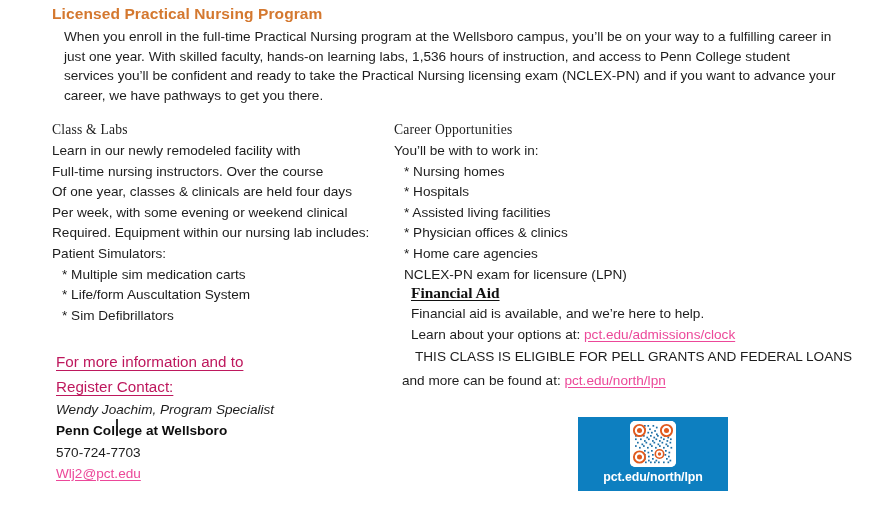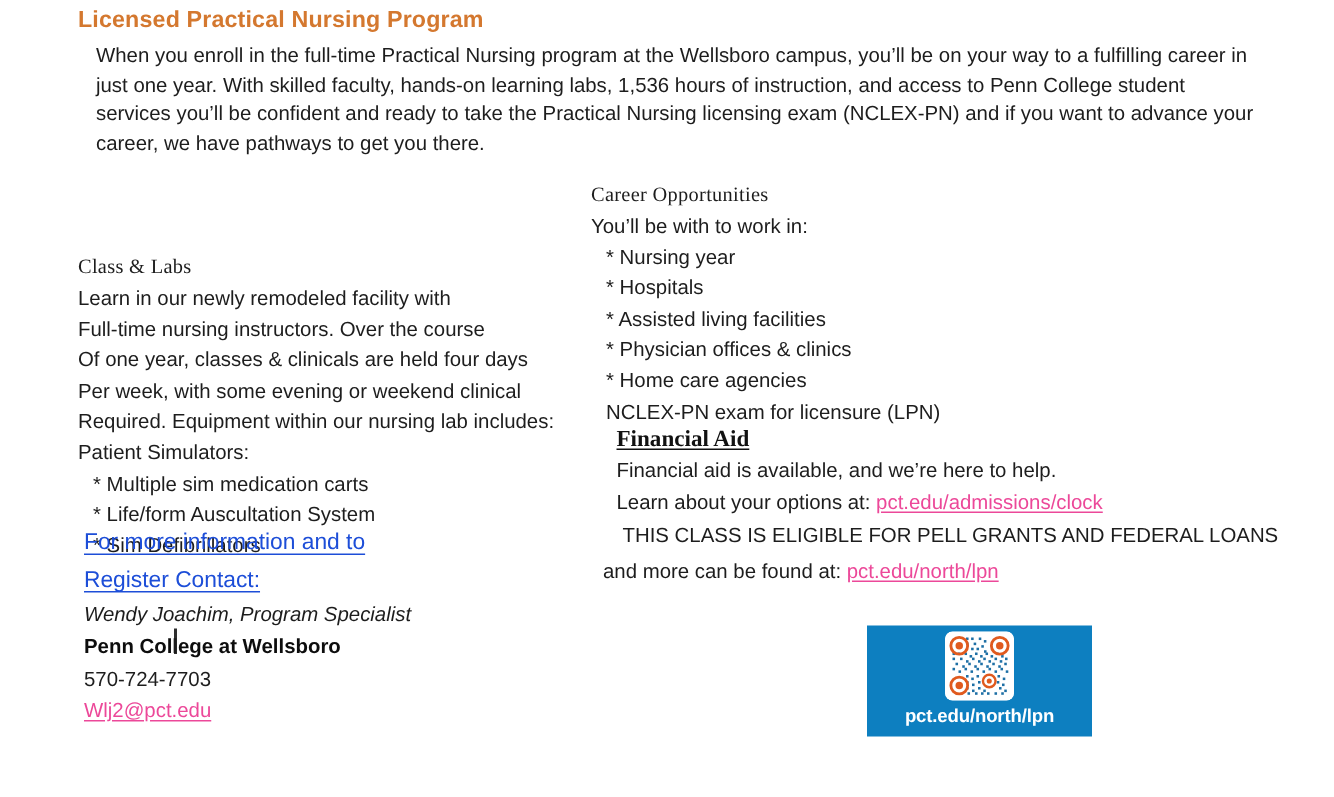--- a/index.html
+++ b/index.html
@@ -50,21 +50,20 @@
     color: #d8a071;
     letter-spacing: .2px;
   }
 
   
   .col-left {
     position: absolute;
     left: 52px;
     top: 119px;
     width: 345px;
-    margin-top: 48px;
   }
   .col-right {
     position: absolute;
     left: 394px;
     top: 119px;
     width: 430px;
   }
   .line {
     font-size: 13.6px;
     line-height: 20.6px;
@@ -79,21 +78,21 @@
     position: absolute;
     left: 56px;
     top: 349px;
     width: 340px;
   }
   .contact .big-underline {
     font-size: 15.2px;
     line-height: 25px;
     text-decoration: underline;
     text-underline-offset: 3px;
-    color: #1d4ed8;
+    color: #be185d;
     white-space: nowrap;
   }
   .contact .italic {
     font-size: 13.6px;
     line-height: 21px;
     font-style: italic;
     color: #1d1d1d;
     white-space: nowrap;
   }
   .contact .bold {
@@ -202,21 +201,21 @@
     <div class="line">Required.  Equipment within our nursing lab includes:</div>
     <div class="line">Patient Simulators:</div>
     <div class="line indent">*  Multiple sim medication carts</div>
     <div class="line indent">*  Life/form Auscultation System</div>
     <div class="line indent">*  Sim Defibrillators</div>
   </div>
 
   <div class="col-right">
     <div class="sec-head line">Career Opportunities</div>
     <div class="line">You’ll be with to work in:</div>
-    <div class="line indent">*  Nursing year</div>
+    <div class="line indent">*  Nursing homes</div>
     <div class="line indent">*  Hospitals</div>
     <div class="line indent">*  Assisted living facilities</div>
     <div class="line indent">*  Physician offices &amp; clinics</div>
     <div class="line indent">*  Home care agencies</div>
     <div class="line indent">NCLEX-PN exam for licensure (LPN)</div>
   </div>
 
   <div class="finaid">
     <div class="fa-head">Financial Aid</div>
     <div class="fa-line">Financial aid is available, and we’re here to help.</div>

